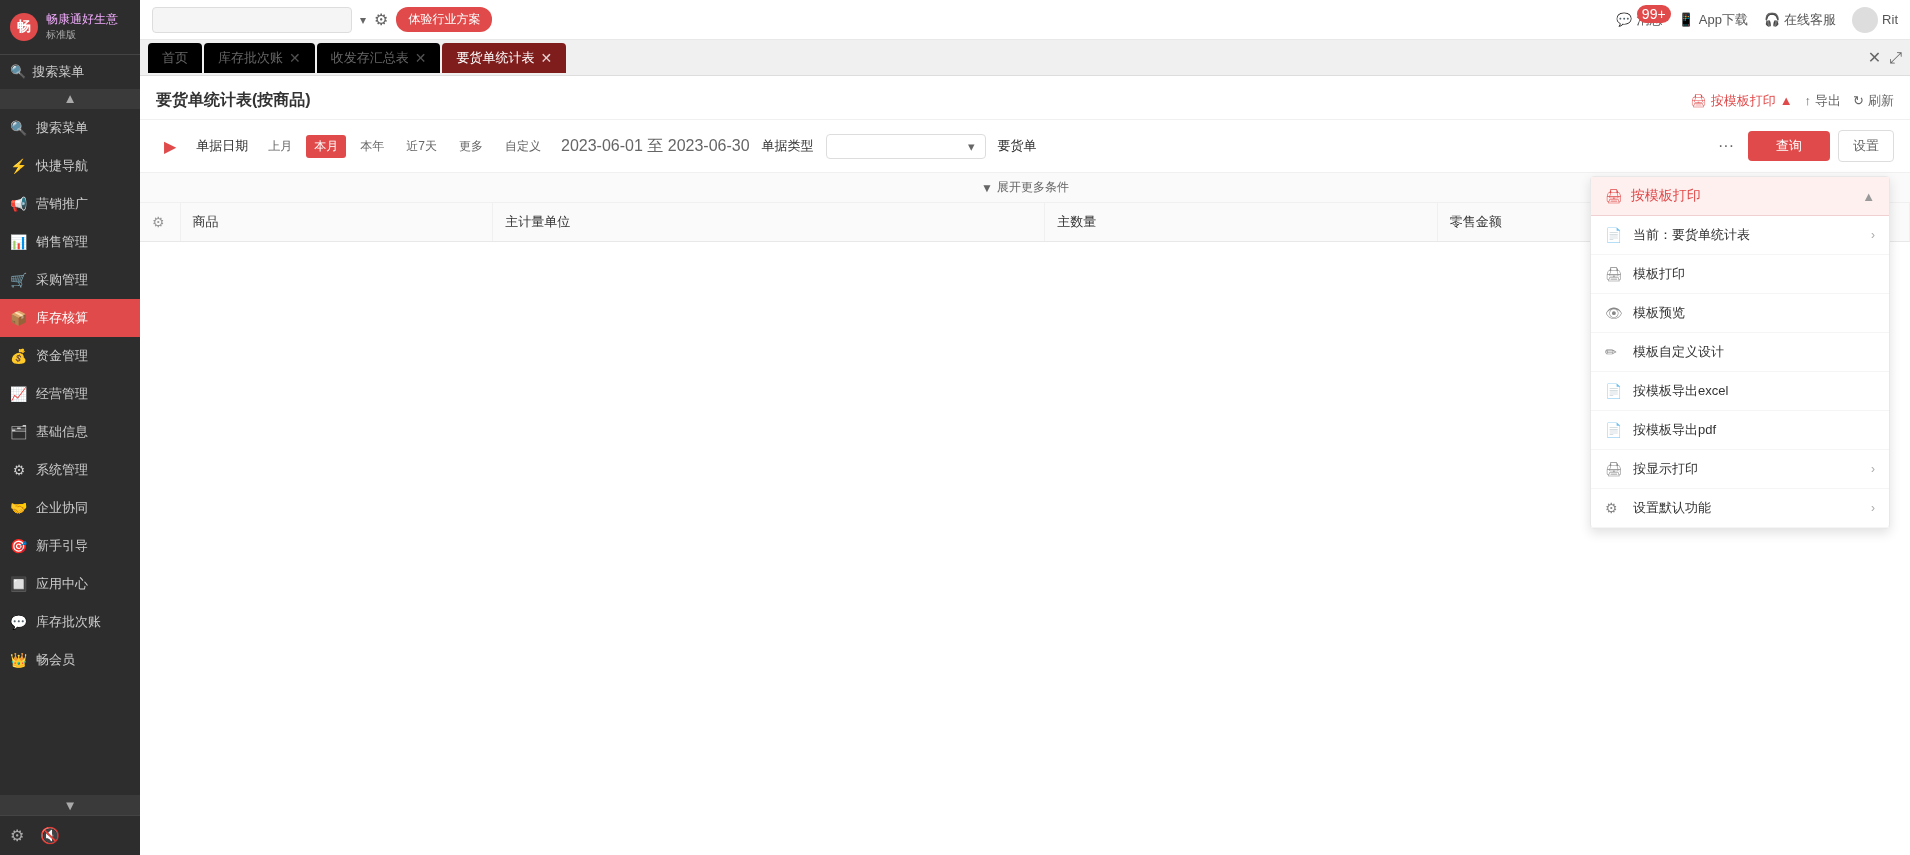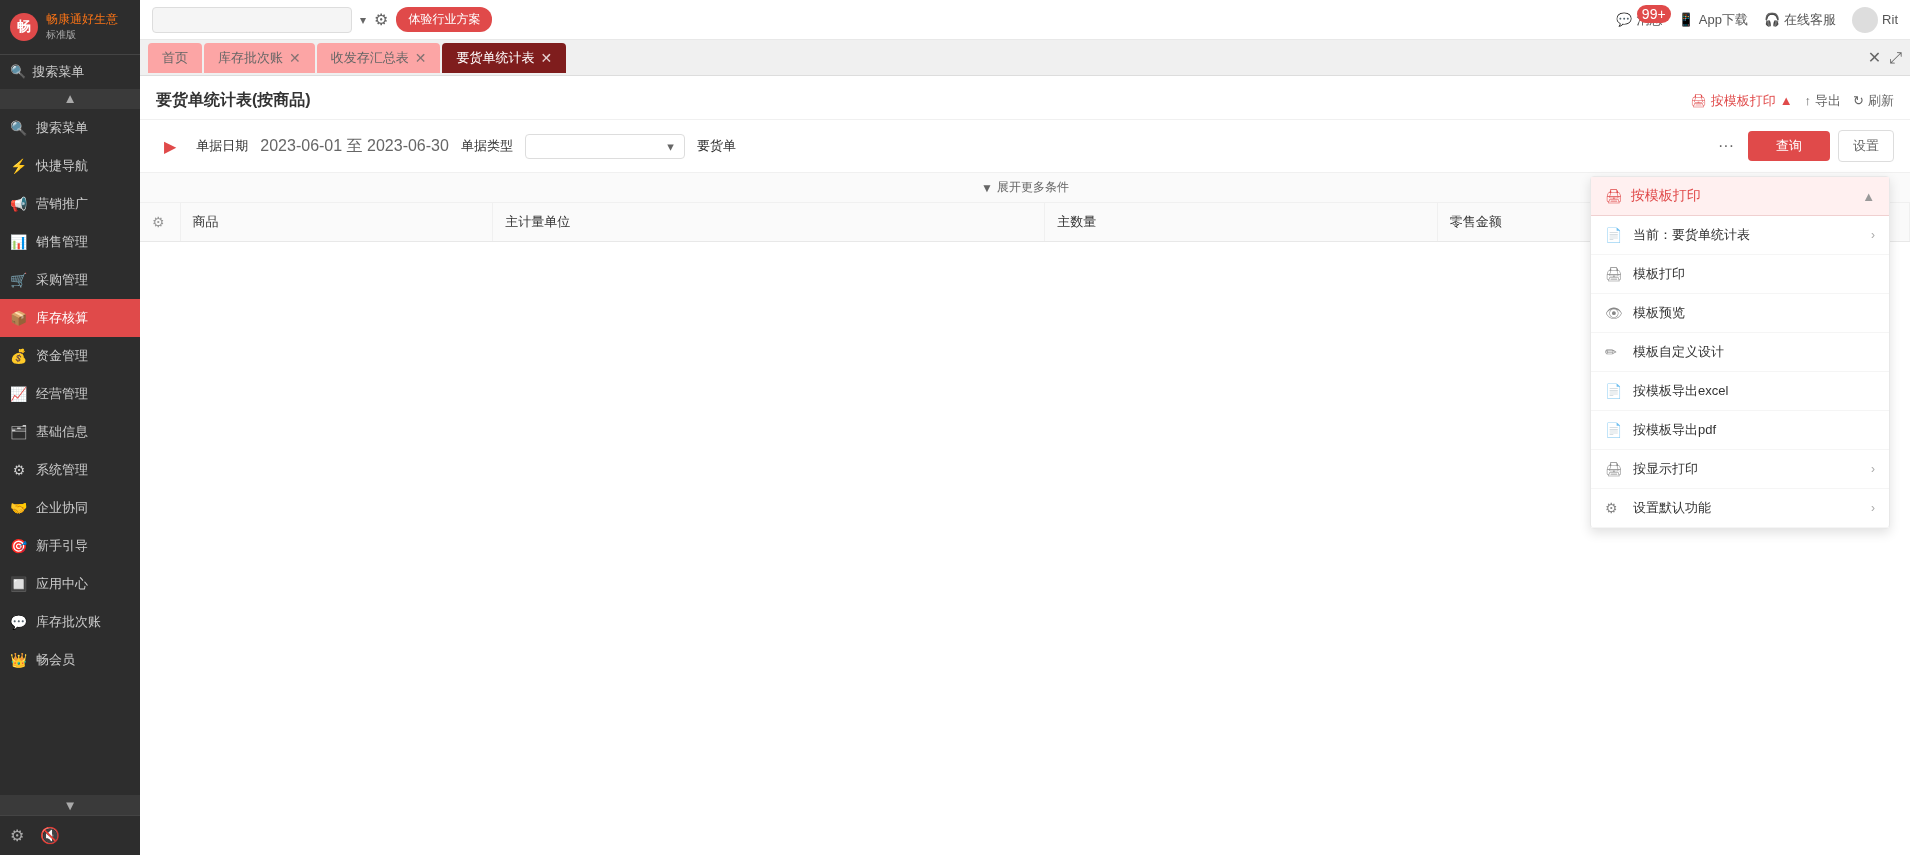--- a/index.html
+++ b/index.html
@@ -2,21 +2,21 @@
 <html><head>
   <meta charset="utf-8">
   <style>
     * { margin: 0; padding: 0; box-sizing: border-box; }
     body { font-family: 'Microsoft YaHei', Arial, sans-serif; font-size: 13px; background: #f5f5f5; display: flex; height: 855px; overflow: hidden; }
 
     
     .sidebar { width: 140px; background: #2d2d2d; color: #ccc; display: flex; flex-direction: column; height: 100%; flex-shrink: 0; }
     .sidebar-logo { padding: 12px 10px; border-bottom: 1px solid #444; display: flex; align-items: center; gap: 8px; }
     .logo-icon { width: 28px; height: 28px; background: #e04a4a; border-radius: 50%; display: flex; align-items: center; justify-content: center; color: white; font-size: 14px; font-weight: bold; flex-shrink: 0; }
-    .logo-text { font-size: 12px; color: #f97316; line-height: 1.3; }
+    .logo-text { font-size: 12px; color: #f0abfc; line-height: 1.3; }
     .logo-badge { font-size: 10px; color: #aaa; }
     .sidebar-search { padding: 8px 10px; display: flex; align-items: center; gap: 6px; cursor: pointer; color: #ccc; font-size: 13px; }
     .sidebar-nav { flex: 1; overflow-y: auto; }
     .sidebar-nav::-webkit-scrollbar { width: 4px; }
     .sidebar-nav::-webkit-scrollbar-thumb { background: #555; }
     .nav-item { padding: 10px 10px; display: flex; align-items: center; gap: 8px; cursor: pointer; color: #ccc; font-size: 13px; transition: background 0.2s; }
     .nav-item.active { background: #e04a4a; color: #fff; }
     .nav-icon { width: 18px; height: 18px; display: flex; align-items: center; justify-content: center; font-size: 14px; flex-shrink: 0; }
     .sidebar-scroll-btn { width: 100%; padding: 4px; background: #3a3a3a; cursor: pointer; display: flex; justify-content: center; color: #aaa; border: none; }
     .sidebar-bottom { padding: 10px; display: flex; gap: 16px; align-items: center; border-top: 1px solid #444; }
@@ -32,21 +32,21 @@
     .topbar-dropdown { cursor: pointer; color: #666; font-size: 12px; }
     .topbar-gear { cursor: pointer; color: #666; font-size: 16px; }
     .topbar-trial-btn { background: #e04a4a; color: #fff; border: none; border-radius: 12px; padding: 4px 12px; font-size: 12px; cursor: pointer; }
     .topbar-right { margin-left: auto; display: flex; align-items: center; gap: 16px; }
     .topbar-right-item { display: flex; align-items: center; gap: 4px; cursor: pointer; color: #555; font-size: 13px; position: relative; }
     .badge { background: #e04a4a; color: #fff; border-radius: 10px; padding: 1px 5px; font-size: 14px; position: absolute; top: -6px; right: -8px; }
     .avatar-circle { width: 26px; height: 26px; background: #ddd; border-radius: 50%; }
 
     
     .tabs-bar { height: 36px; background: #f0f0f0; display: flex; align-items: center; padding: 0 8px; gap: 2px; flex-shrink: 0; border-bottom: 1px solid #ddd; }
-    .tab { padding: 6px 14px; font-size: 13px; cursor: pointer; color: #666; border-radius: 4px 4px 0 0; display: flex; align-items: center; gap: 6px; background: #fca5a5; }
+    .tab { padding: 6px 14px; font-size: 13px; cursor: pointer; color: #666; border-radius: 4px 4px 0 0; display: flex; align-items: center; gap: 6px; background: #000000; }
     .tab.active { background: #7f1d1d; color: #fff; }
     .tab-close { font-size: 14px; line-height: 1; opacity: 0.8; }
     .tabs-right { margin-left: auto; display: flex; align-items: center; gap: 8px; }
     .tabs-right-btn { background: none; border: none; cursor: pointer; color: #666; font-size: 16px; }
 
     
     .content { flex: 1; background: #fff; overflow: hidden; position: relative; }
     .page-header { padding: 14px 16px 8px; border-bottom: 1px solid #f0f0f0; display: flex; align-items: center; justify-content: space-between; }
     .page-title { font-size: 16px; font-weight: bold; color: #333; }
     .header-actions { display: flex; align-items: center; gap: 12px; }
@@ -257,20 +257,28 @@
         <button class="action-btn">
           <span>↻</span>
           <span>刷新</span>
         </button>
       </div>
     </div>
 
     <div class="filter-bar">
       <span class="filter-red-arrow">▶</span>
       <span class="filter-label">单据日期</span>
+      <div class="date-filters">
+        <button class="date-btn">上月</button>
+        <button class="date-btn active">本月</button>
+        <button class="date-btn">本年</button>
+        <button class="date-btn">近7天</button>
+        <button class="date-btn">更多</button>
+        <button class="date-btn">自定义</button>
+      </div>
       <span class="date-range">2023-06-01 至 2023-06-30</span>
       <span class="filter-label">单据类型</span>
       <div class="filter-select">
         <span></span>
         <span>▾</span>
       </div>
       <span class="filter-label">要货单</span>
       <div style="margin-left:auto; display:flex; align-items:center; gap:8px;">
         <button class="more-btn">···</button>
         <button class="query-btn">查询</button>

